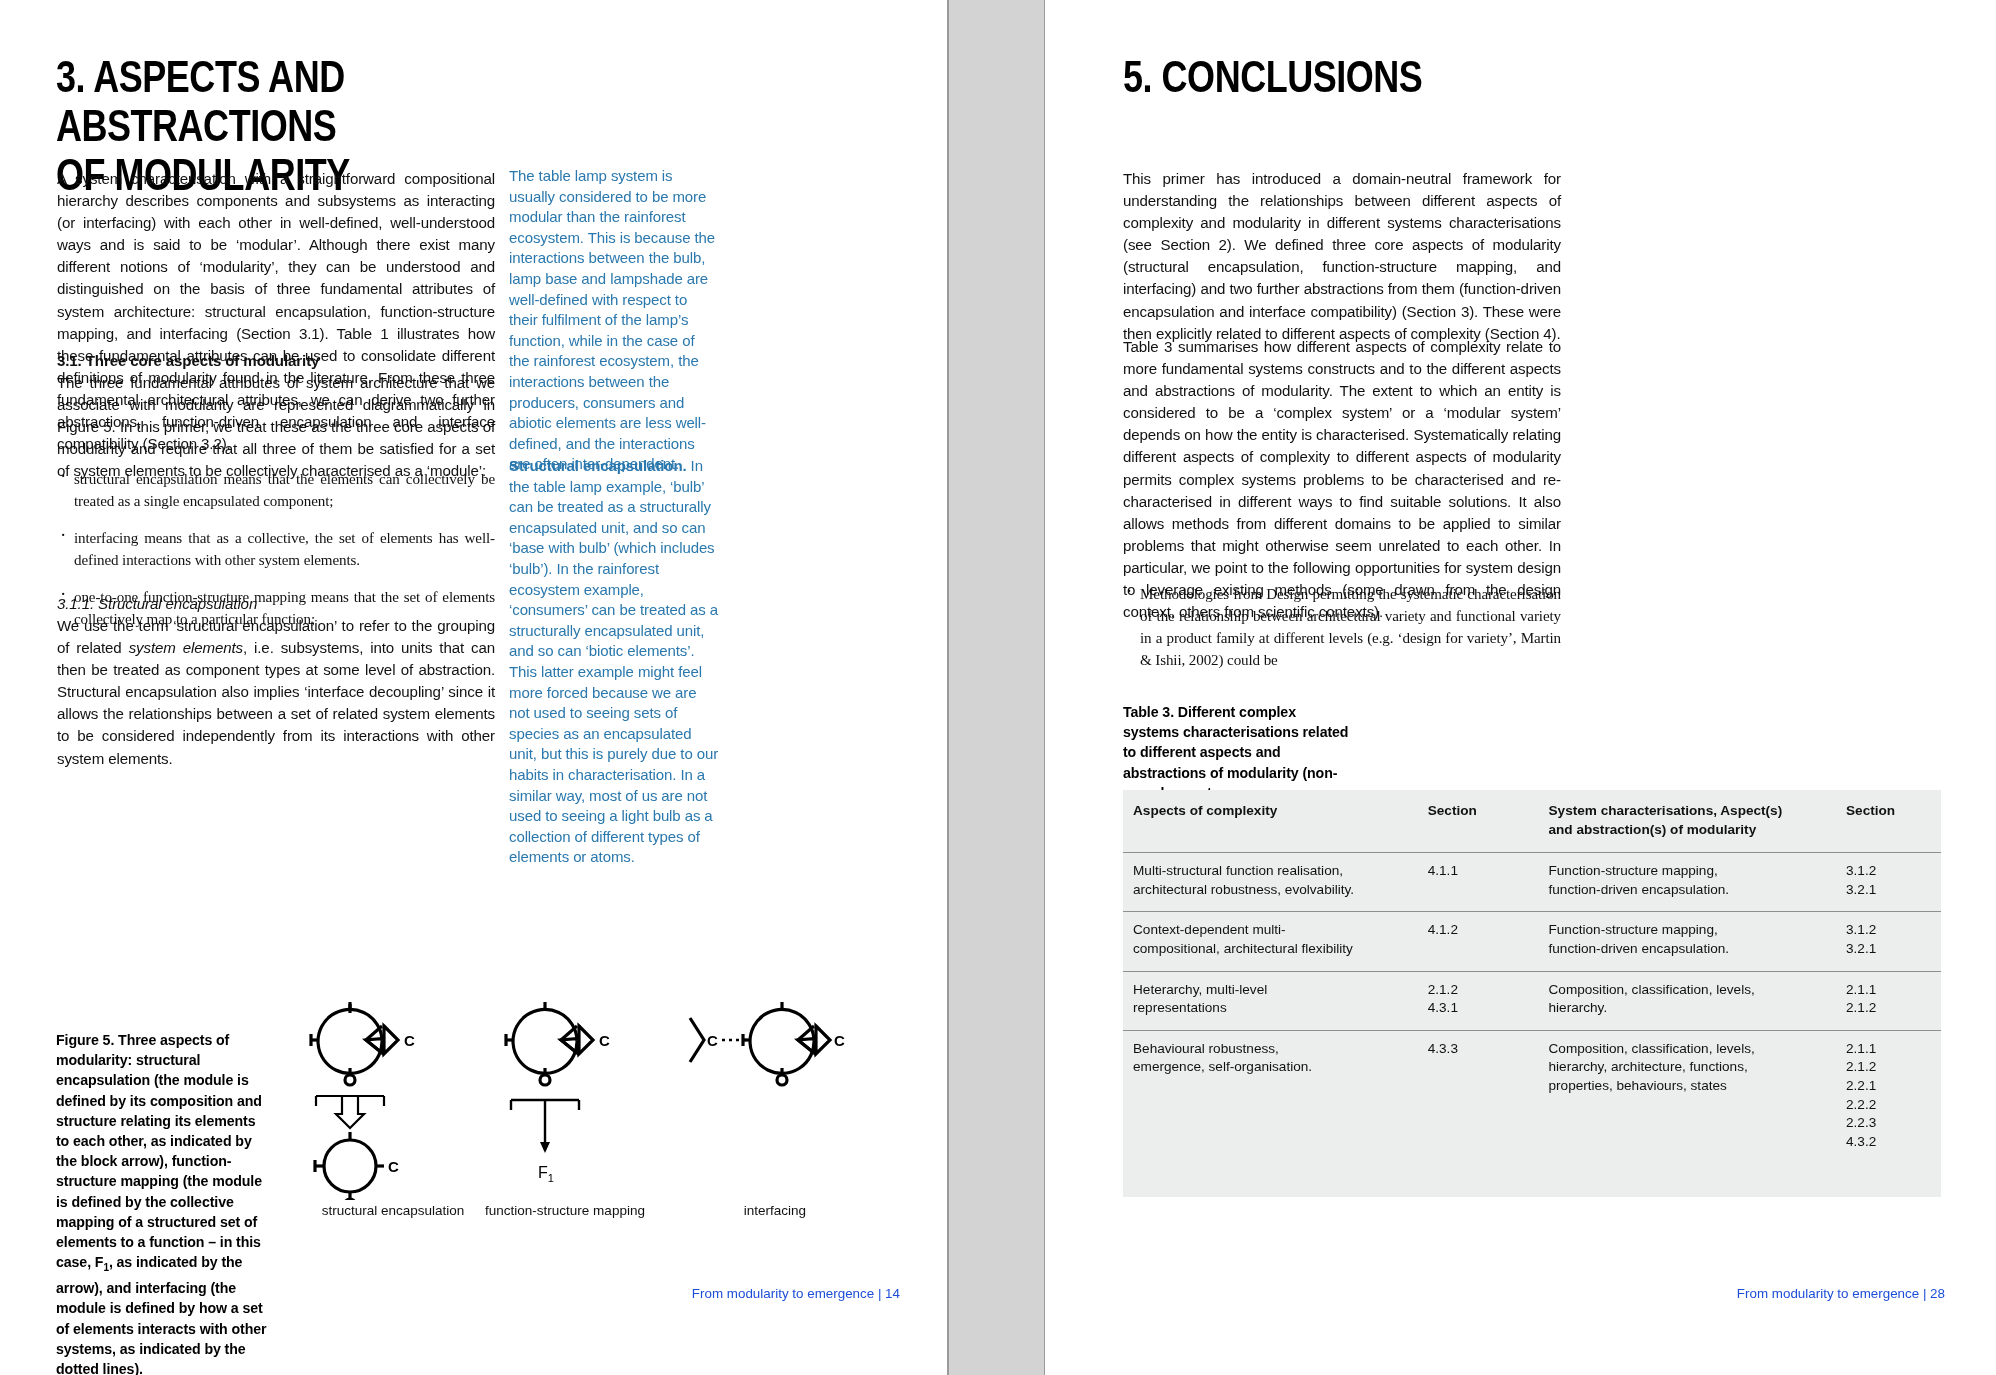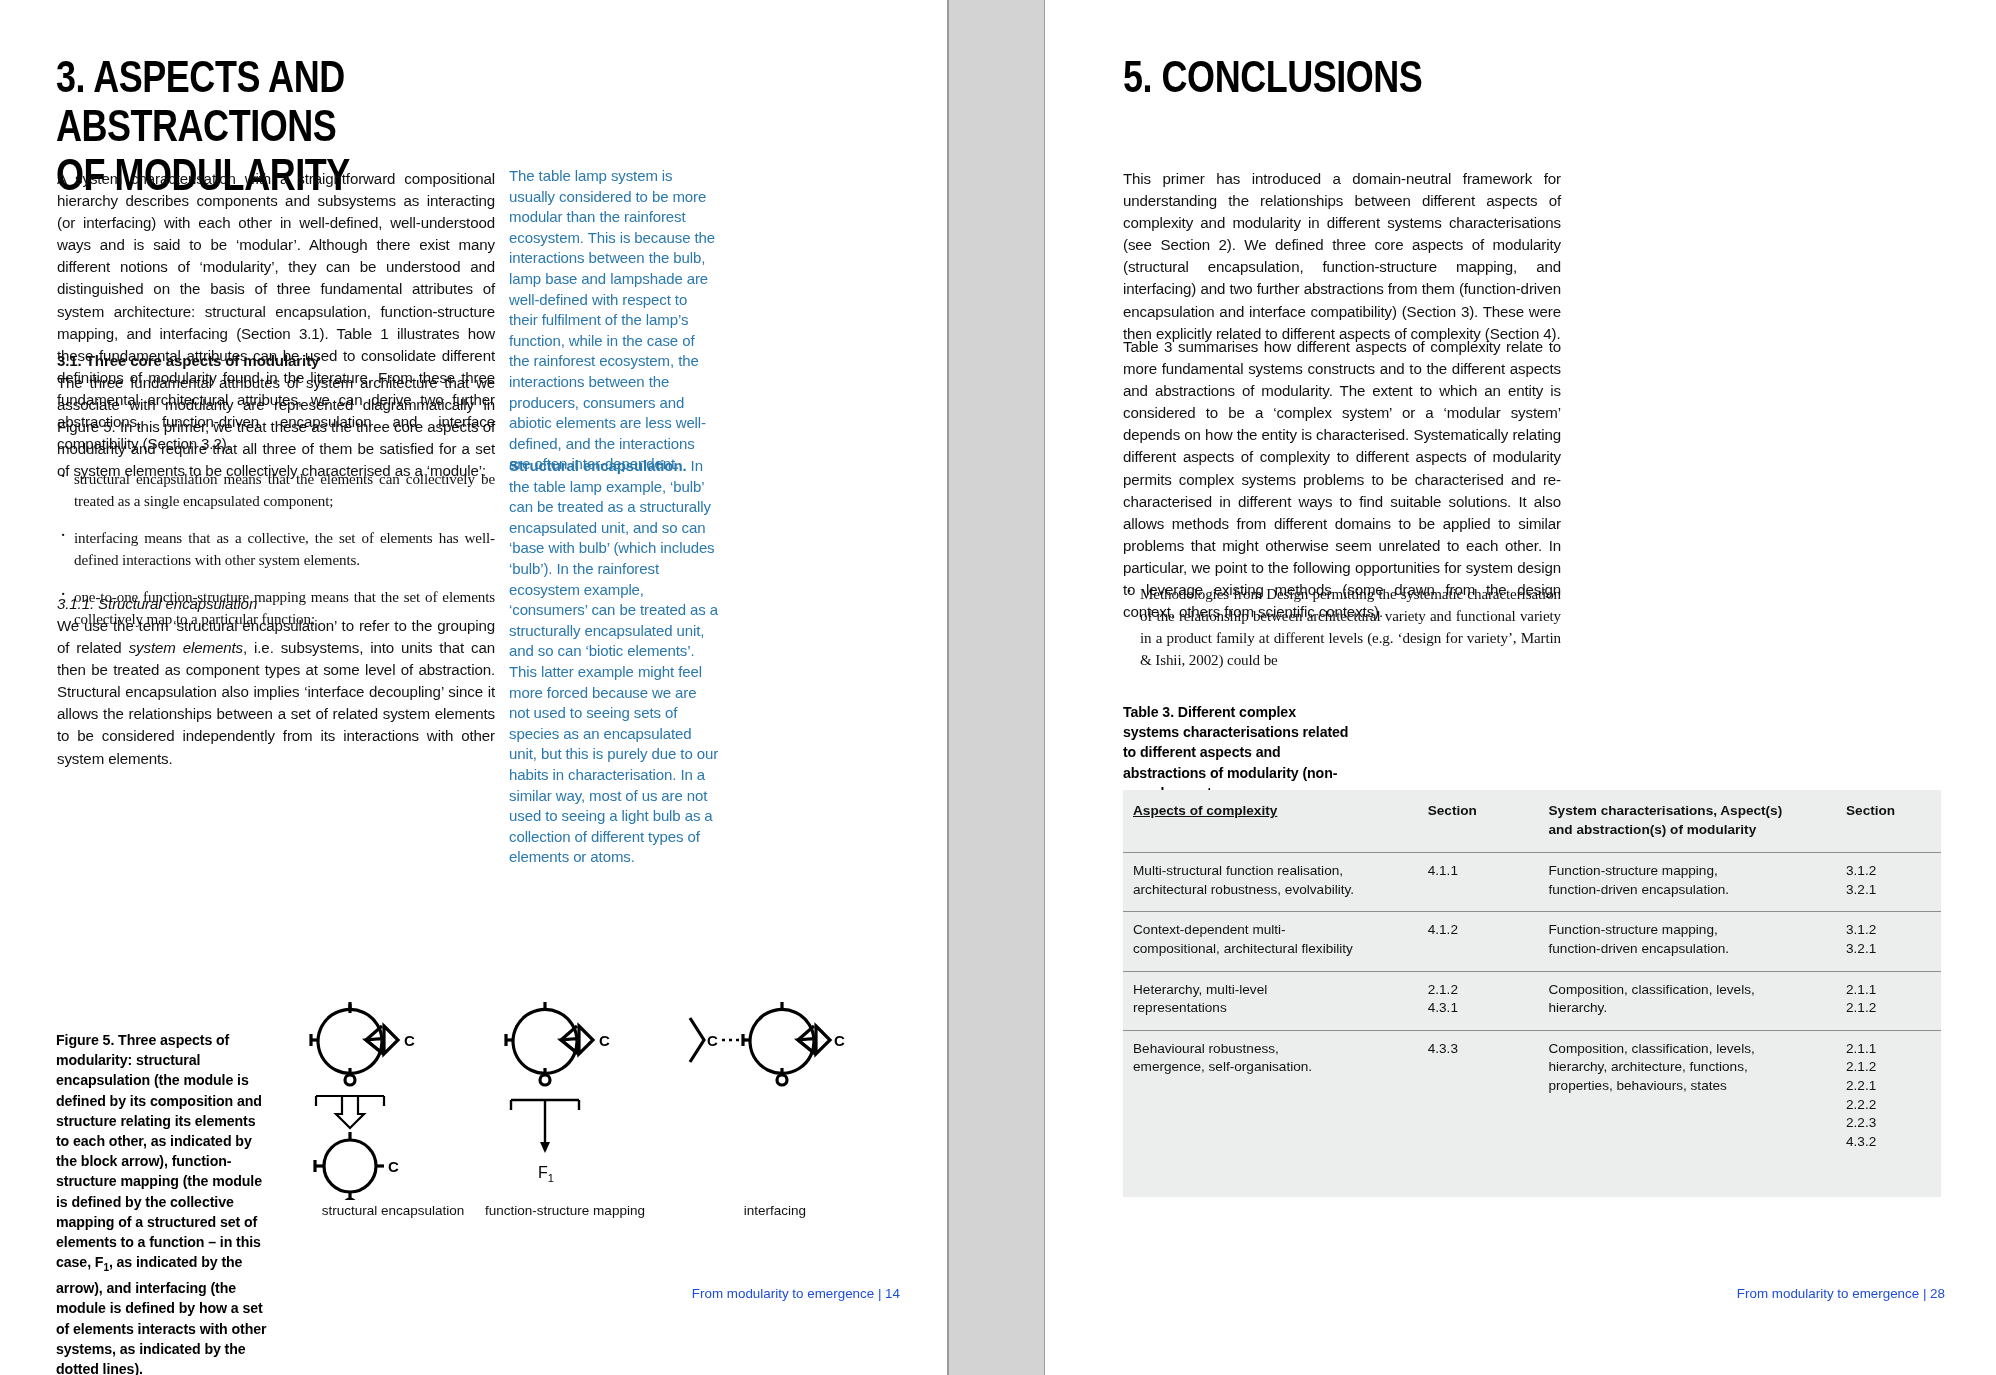--- a/index.html
+++ b/index.html
@@ -109,21 +109,21 @@
     background:#eceded;
     font-size:13.6px;line-height:18.6px;
   }
   table.t3 td{
     text-align:left;vertical-align:top;
     padding:9px 10px 12px 10px;
     border-bottom:1px solid #8e8e8e;
     background:#eceded;
   }
   table.t3 tr.last td{border-bottom:none;padding-bottom:46px;}
-  .c1{width:300px;text-decoration:underline;}
+  .c1{width:300px;}
   .c2{width:108px;}
   .c3{width:300px;}
   .c4{width:90px;}
   .stack{white-space:pre-line;}
 
   
   .footer{
     position:absolute;
     font-size:13.4px;
     color:#1d4ed8;

